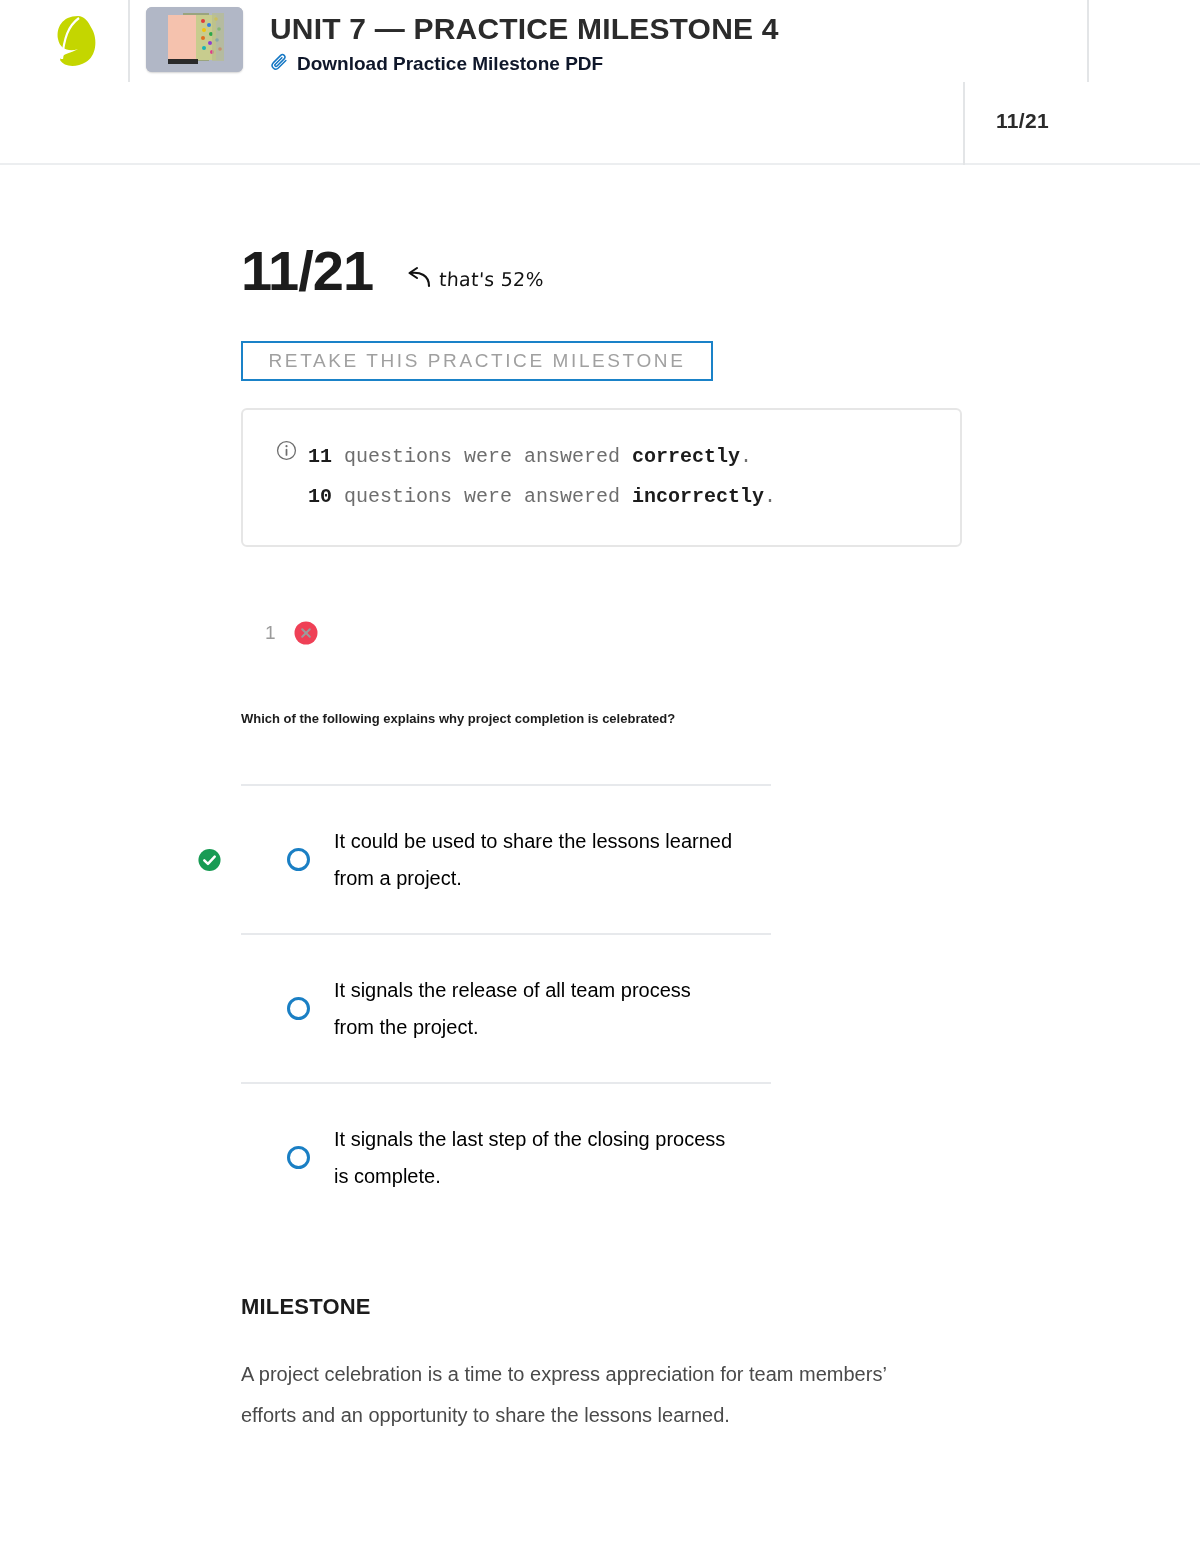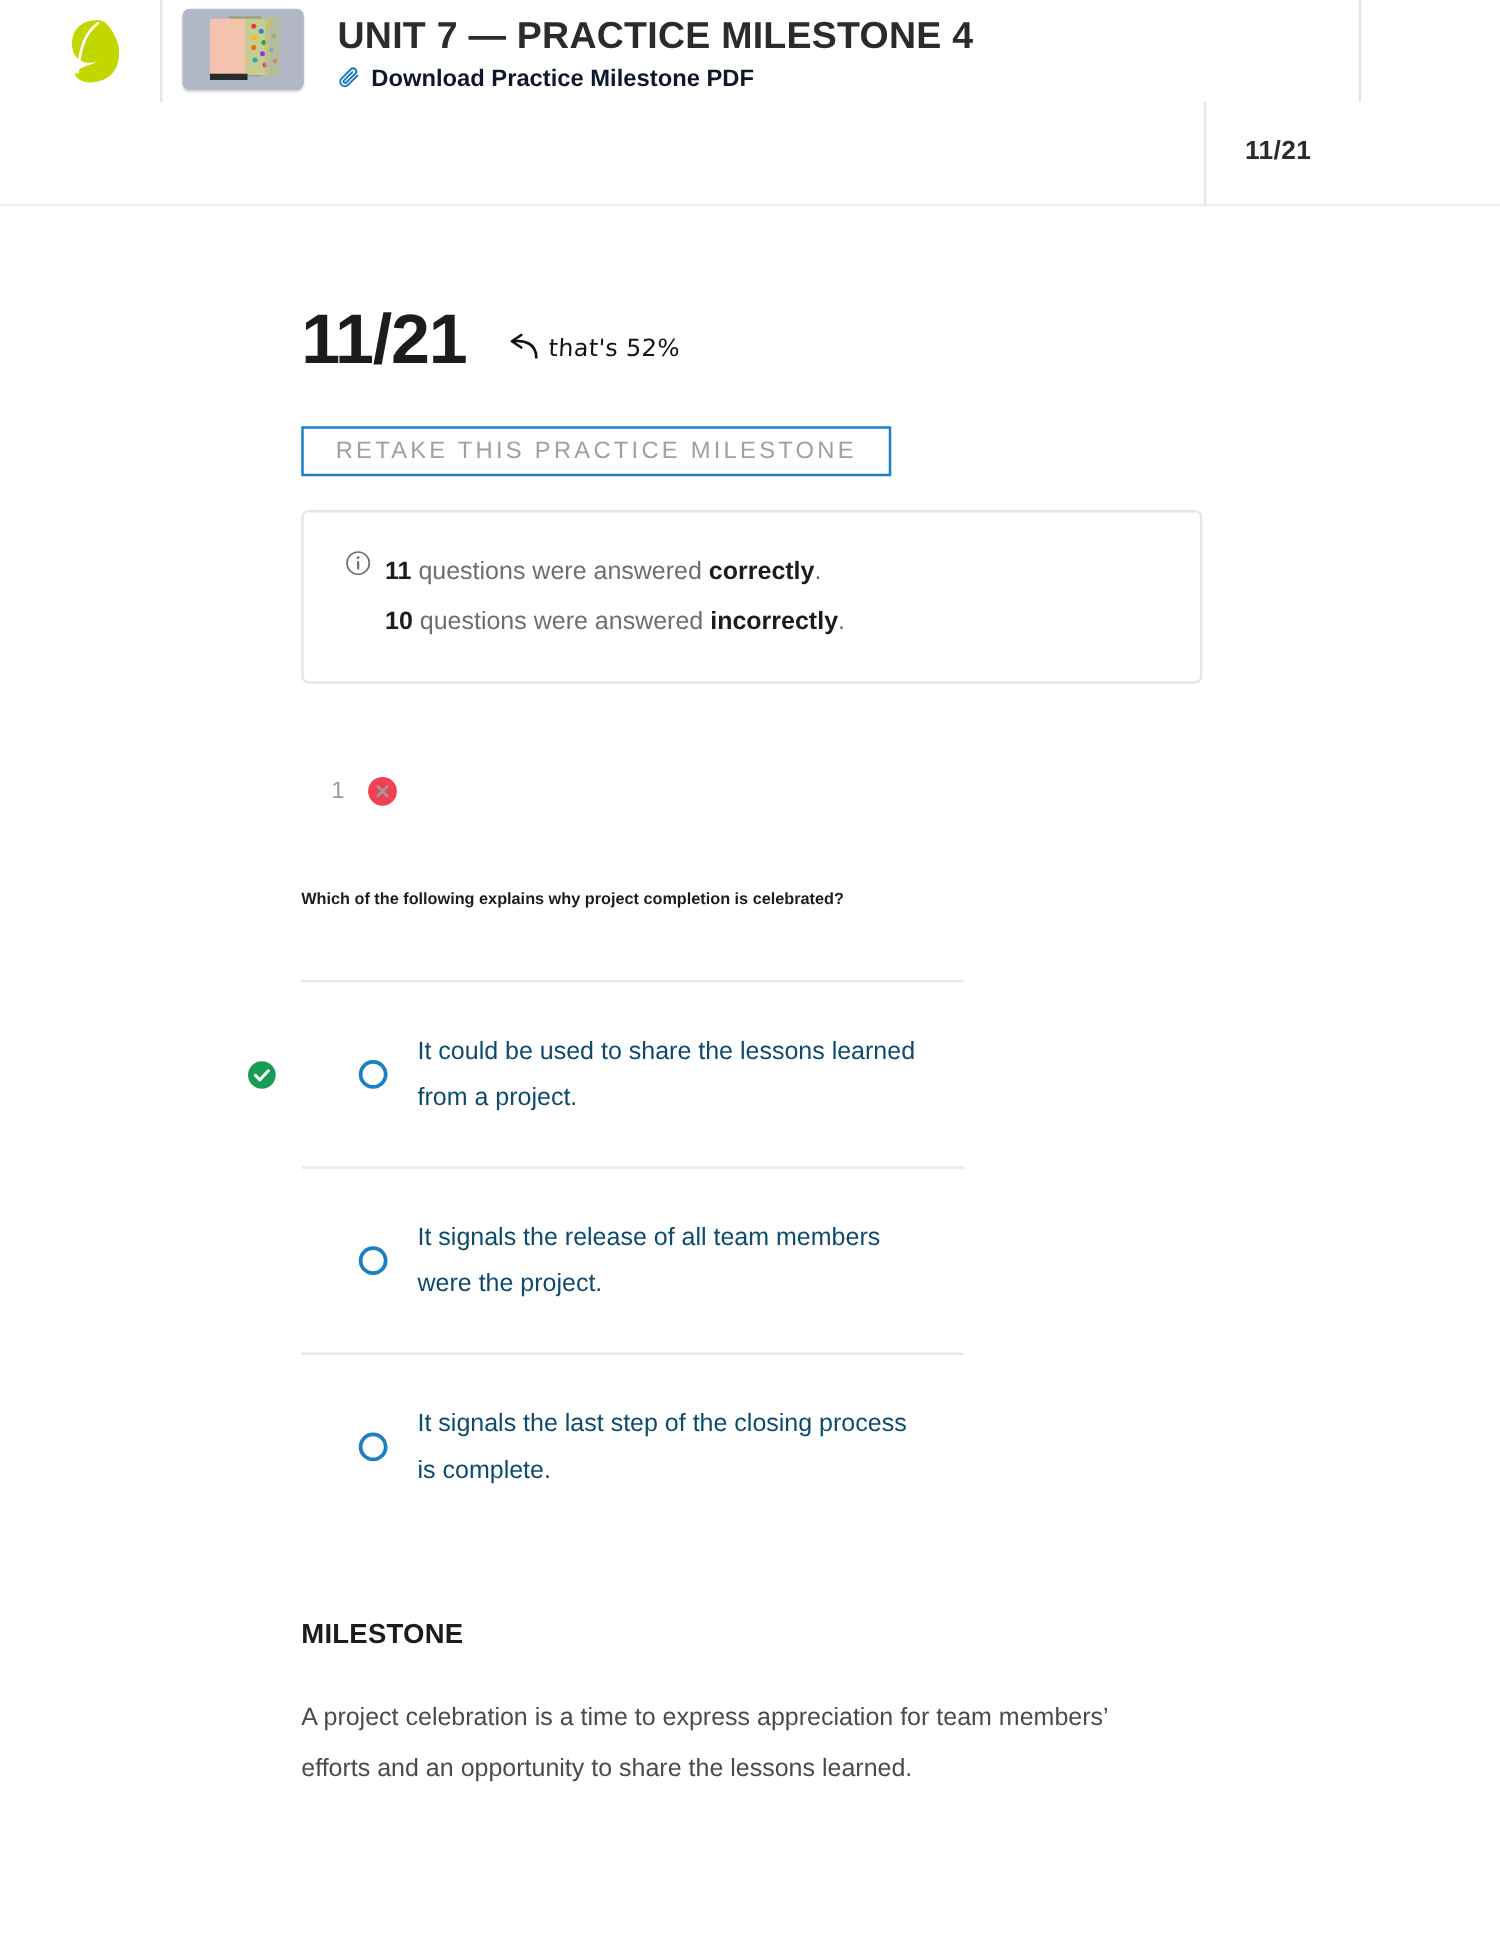--- a/index.html
+++ b/index.html
@@ -160,21 +160,21 @@
   .info-box {
     margin-top: 27px;
     width: 721px;
     border: 2px solid #e6e6e6;
     border-radius: 6px;
     padding: 27px 0 28px 33px;
     background: #ffffff;
   }
   .info-row { display: flex; align-items: flex-start; }
   .info-icon { width: 21px; height: 21px; flex: none; margin-top: 3px; margin-right: 11px; }
-  .info-lines { font-size: 20px; line-height: 40px; color: #6e6e6e; }
+  .info-lines { font-size: 20px; line-height: 40px; color: #6e6e6e; font-family: Liberation Mono, monospace; }
   .info-lines b { color: #1c1c1c; font-weight: bold; }
   .info-line-2 { padding-left: 32px; }
 
   
   .q-head {
     margin-top: 73px;
     display: flex;
     align-items: center;
   }
   .q-num {
@@ -231,21 +231,21 @@
     position: absolute;
     left: 50%; top: 50%;
     transform: translate(-50%,-50%);
     width: 8px; height: 8px;
     border-radius: 50%;
     background: #ffffff;
   }
   .opt-text {
     font-size: 20px;
     line-height: 37px;
-    color: #0c4a6e;
+    color: #000000;
     max-width: 400px;
   }
 
   
   .rationale-title {
     margin-top: 63px;
     font-size: 22px;
     font-weight: bold;
     color: #1c1c1c;
     letter-spacing: 0.2px;
@@ -360,21 +360,21 @@
         <circle cx="13" cy="13" r="11.5" fill="#189b54"></circle>
         <path d="M7.6 13.3 L11.4 17 L18.4 9.5" fill="none" stroke="#ffffff" stroke-width="2.6" stroke-linecap="round" stroke-linejoin="round"></path>
       </svg>
       <div class="radio"></div>
       <div class="opt-text">It could be used to share the lessons learned from a project.</div>
     </div>
 
 
     <div class="option">
       <div class="radio"></div>
-      <div class="opt-text">It signals the release of all team members were the project.</div>
+      <div class="opt-text">It signals the release of all team process from the project.</div>
     </div>
 
     <div class="option">
       <div class="radio"></div>
       <div class="opt-text">It signals the last step of the closing process is complete.</div>
     </div>
 
   </div>
 
   <div class="rationale-title">MILESTONE</div>

